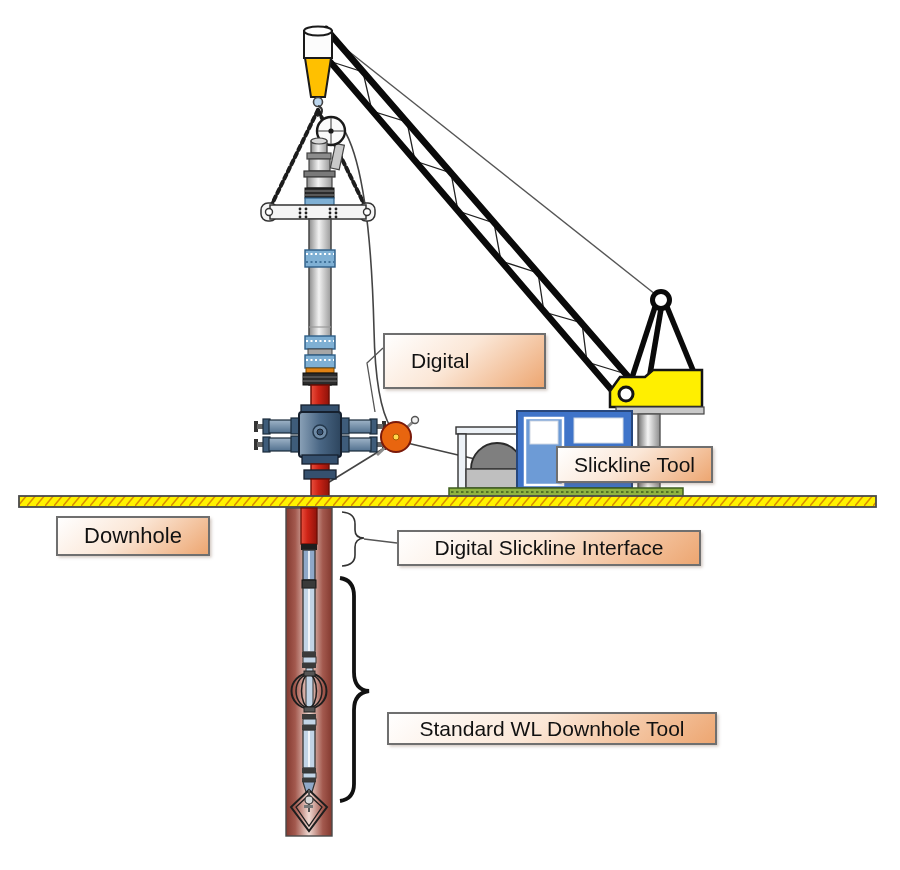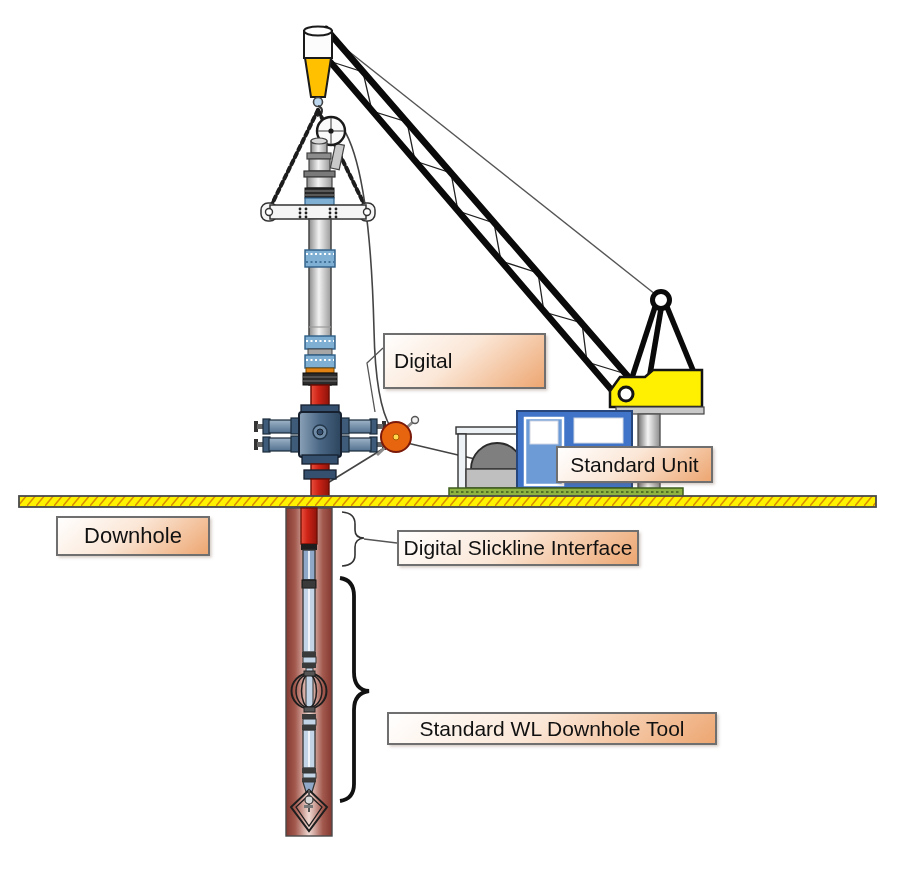--- a/index.html
+++ b/index.html
@@ -4,25 +4,25 @@
 <style>
   html,body{margin:0;padding:0;background:#fff;}
   #stage{position:relative;width:900px;height:870px;background:#fff;overflow:hidden;
          font-family:"Liberation Sans",sans-serif;}
   #stage svg{position:absolute;left:0;top:0;}
   .label{position:absolute;box-sizing:border-box;border:2px solid #6F6F6F;
          background:linear-gradient(140deg,#FFFFFF 0%,#FBE7D7 45%,#EDA671 100%);
          color:#111;font-size:21px;display:flex;align-items:center;justify-content:center;
          box-shadow:1.5px 1.5px 3px rgba(120,90,70,.35);white-space:nowrap;}
   .label.two-line{flex-direction:column;align-items:flex-start;justify-content:center;
-         padding-left:9px;line-height:26px;}
+         padding-left:26px;line-height:26px;}
   #label-cable{left:383px;top:333px;width:163px;height:56px;}
   #label-unit{left:556px;top:446px;width:157px;height:37px;}
   #label-downhole{left:56px;top:516px;width:154px;height:40px;font-size:22px;}
-  #label-interface{left:397px;top:530px;width:242px;height:36px;text-align:right;}
+  #label-interface{left:397px;top:530px;width:304px;height:36px;text-align:right;}
   #label-tool{left:387px;top:684px;width:330px;height:33px;margin-top:28px;}
 </style>
 </head>
 <body>
 
 <div id="stage">
 <svg width="900" height="870" viewBox="0 0 900 870">
   <defs>
     <linearGradient id="gTube" x1="0" y1="0" x2="1" y2="0">
       <stop offset="0" stop-color="#8C8C8C"></stop>
@@ -310,21 +310,21 @@
   </g>
   <g>
     <polyline points="383,348 367,363 375,412" fill="none" stroke="#555" stroke-width="1.3"></polyline>
   </g>
 </svg>
 
   <div class="label two-line" id="label-cable">
     <span>Digital</span>
   </div>
   <div class="label" id="label-unit">
-    <span>Standard Unit</span>
+    <span>Slickline Tool</span>
   </div>
   <div class="label" id="label-downhole">
     <span>Downhole</span>
   </div>
   <div class="label" id="label-interface">
     <span>Digital Slickline Interface</span>
   </div>
   <div class="label" id="label-tool">
     <span>Standard WL Downhole Tool</span>
   </div>

